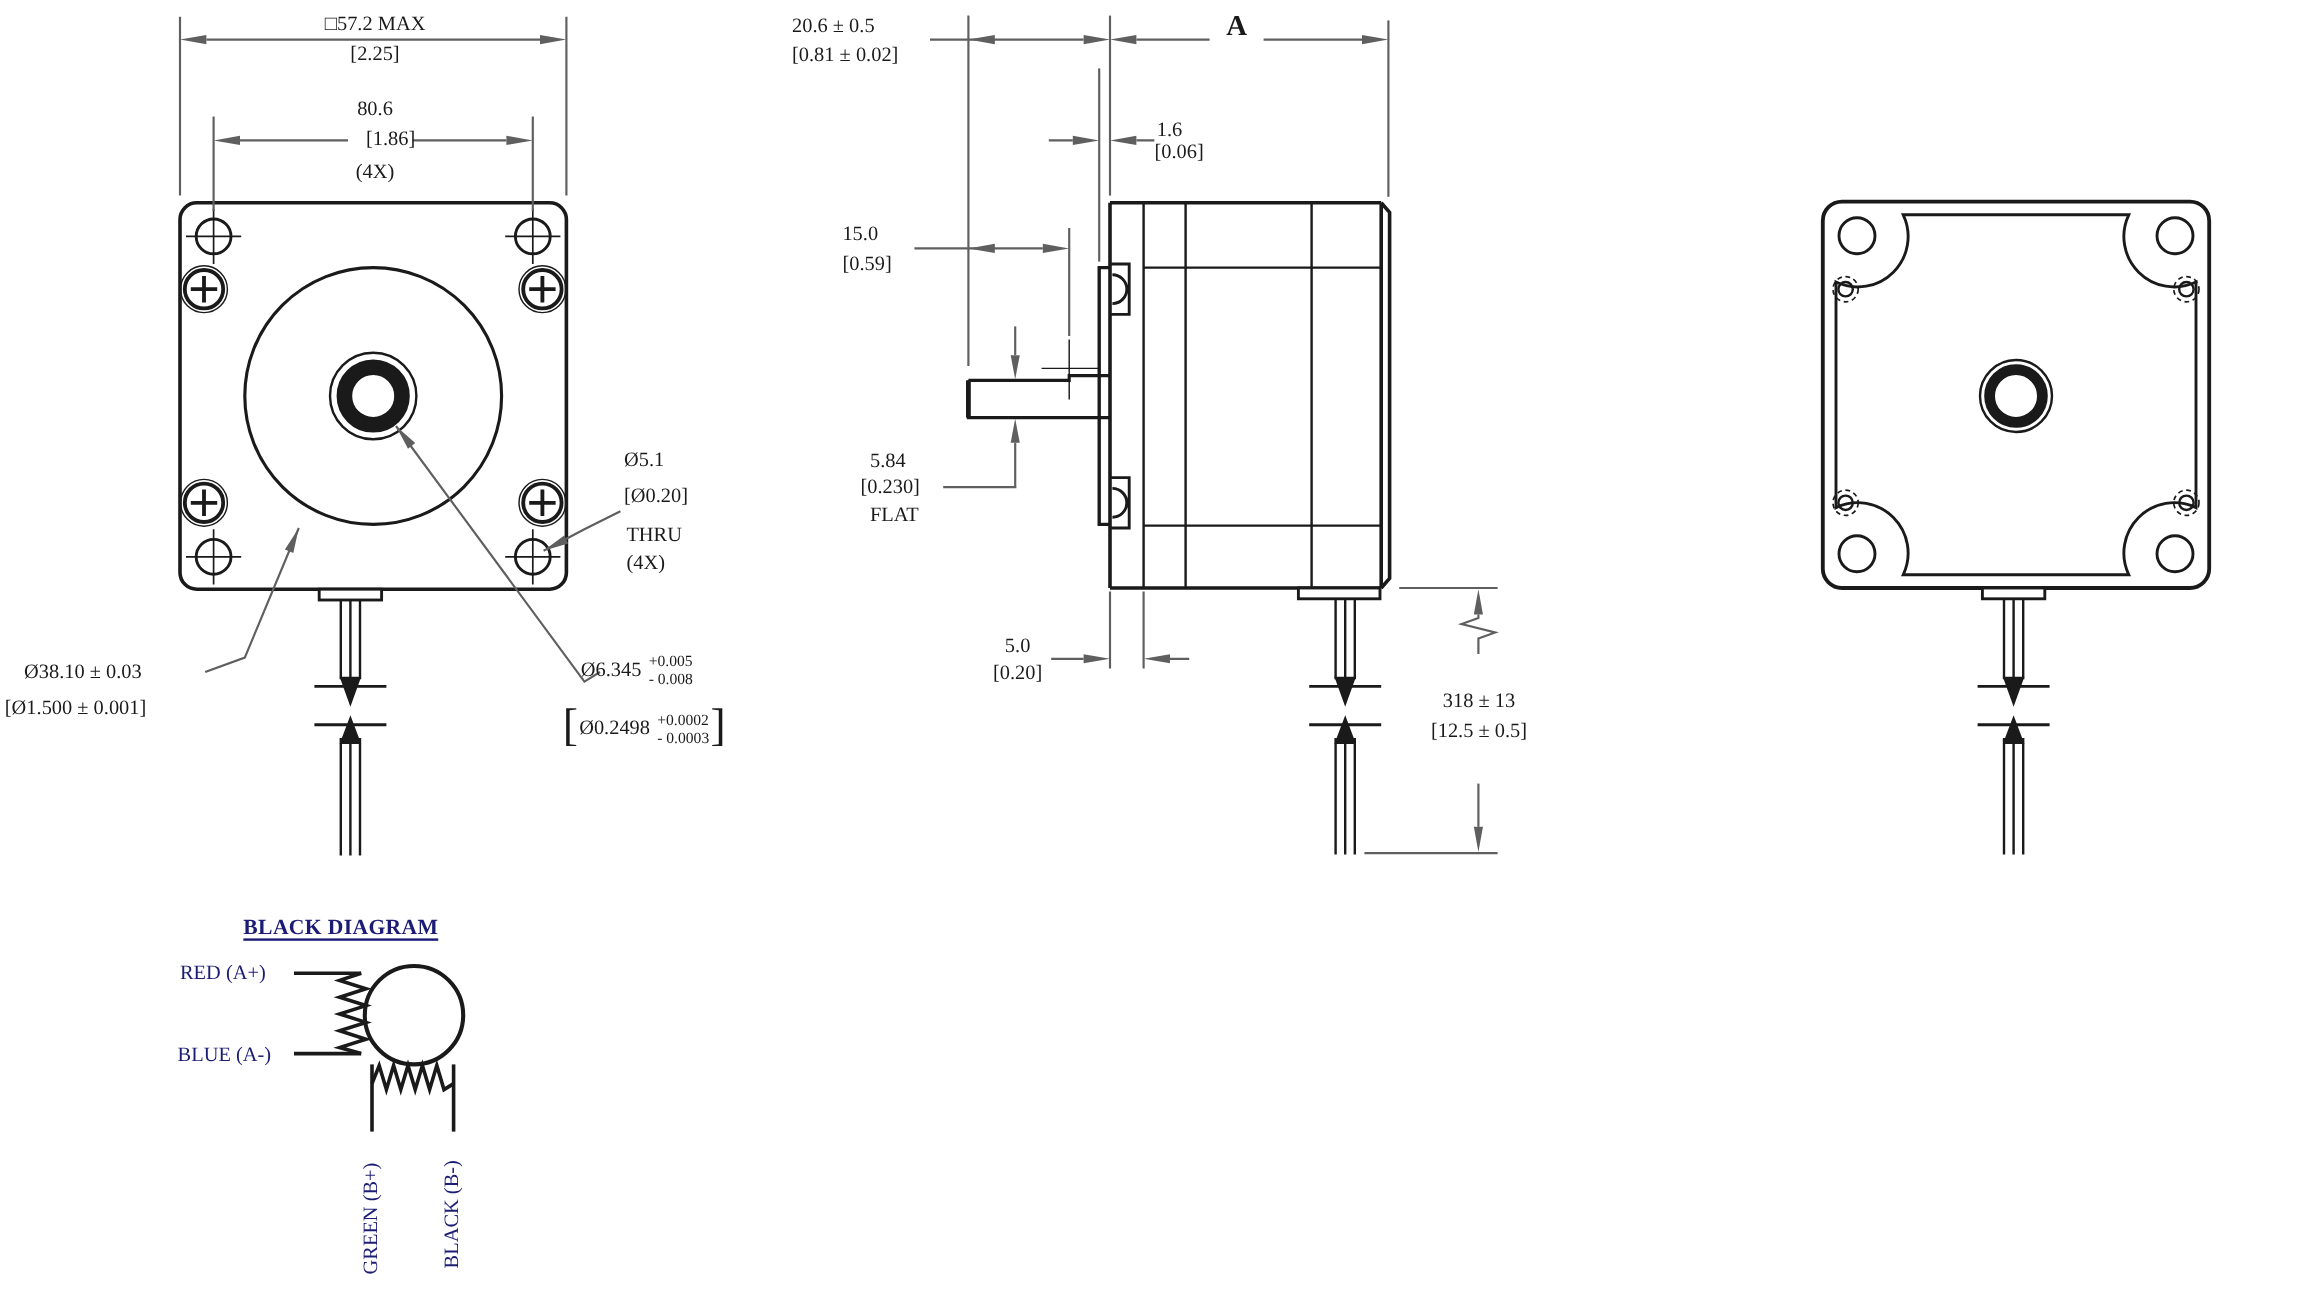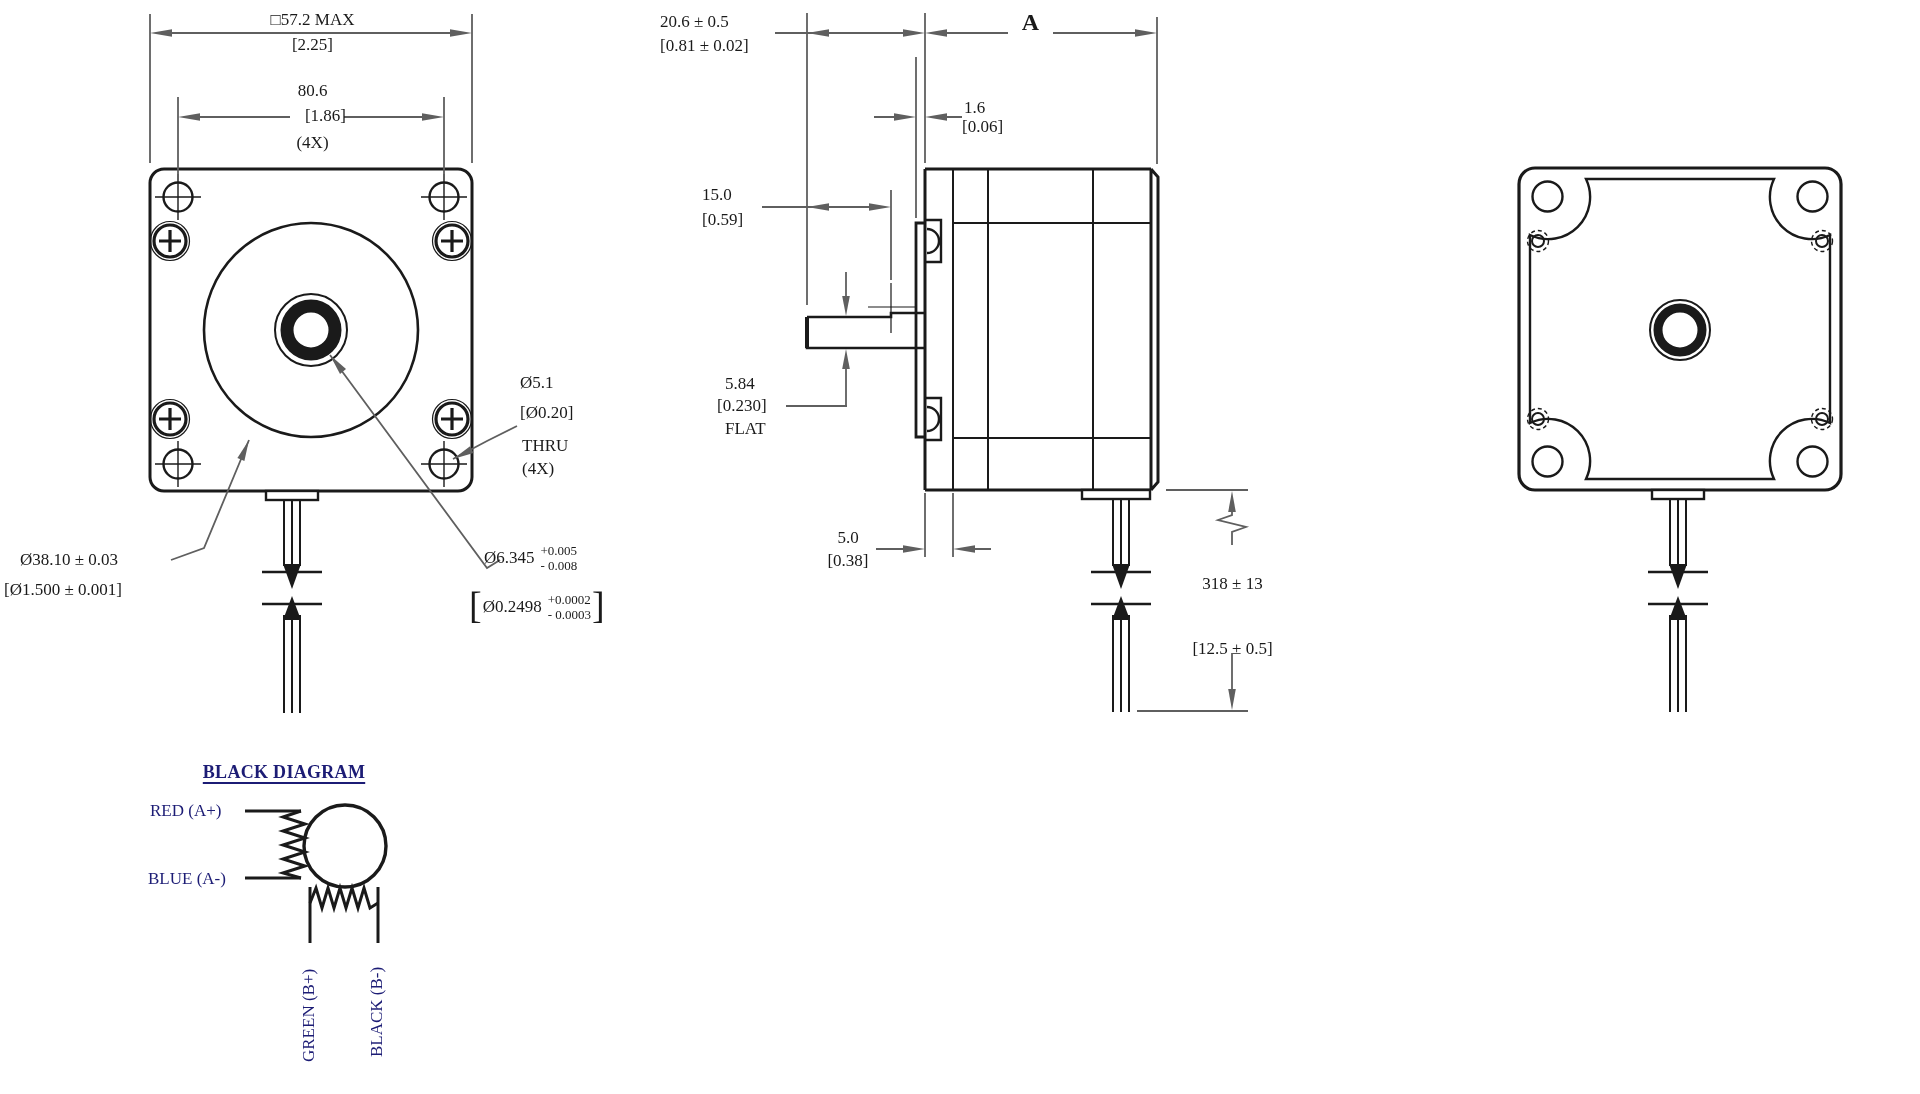--- a/index.html
+++ b/index.html
@@ -226,23 +226,23 @@
   <div class="lbl rgt" style="left:660px;top:36px;width:115px;">[0.81 ± 0.02]</div>
   <div class="lbl ctr dimA" style="left:1008px;top:13px;width:45px;">A</div>
   <div class="lbl" style="left:964px;top:98px;">1.6</div>
   <div class="lbl" style="left:962px;top:117px;">[0.06]</div>
   <div class="lbl rgt" style="left:702px;top:185px;width:58px;">15.0</div>
   <div class="lbl rgt" style="left:702px;top:210px;width:58px;">[0.59]</div>
   <div class="lbl rgt" style="left:725px;top:374px;width:58px;">5.84</div>
   <div class="lbl rgt" style="left:717px;top:396px;width:66px;">[0.230]</div>
   <div class="lbl rgt" style="left:725px;top:419px;width:58px;">FLAT</div>
   <div class="lbl ctr" style="left:820px;top:528px;width:56px;">5.0</div>
-  <div class="lbl ctr" style="left:820px;top:551px;width:56px;">[0.38]</div>
+  <div class="lbl ctr" style="left:820px;top:551px;width:56px;">[0.20]</div>
   <div class="lbl ctr" style="left:1180px;top:574px;width:105px;">318 ± 13</div>
-  <div class="lbl ctr" style="left:1176px;top:599px;width:113px;margin-top:40px;">[12.5 ± 0.5]</div>
+  <div class="lbl ctr" style="left:1176px;top:599px;width:113px;">[12.5 ± 0.5]</div>
 
   <div class="lbl ctr navy wtitle" style="left:188px;top:763px;width:192px;">BLACK DIAGRAM</div>
   <div class="lbl rgt navy" style="left:150px;top:801px;width:92px;">RED (A+)</div>
   <div class="lbl rgt navy" style="left:148px;top:869px;width:94px;">BLUE (A-)</div>
   <div class="vlbl" style="left:299px;top:1062px;">GREEN (B+)</div>
   <div class="vlbl" style="left:367px;top:1057px;">BLACK (B-)</div>
 
 </div>
 
 </body></html>

